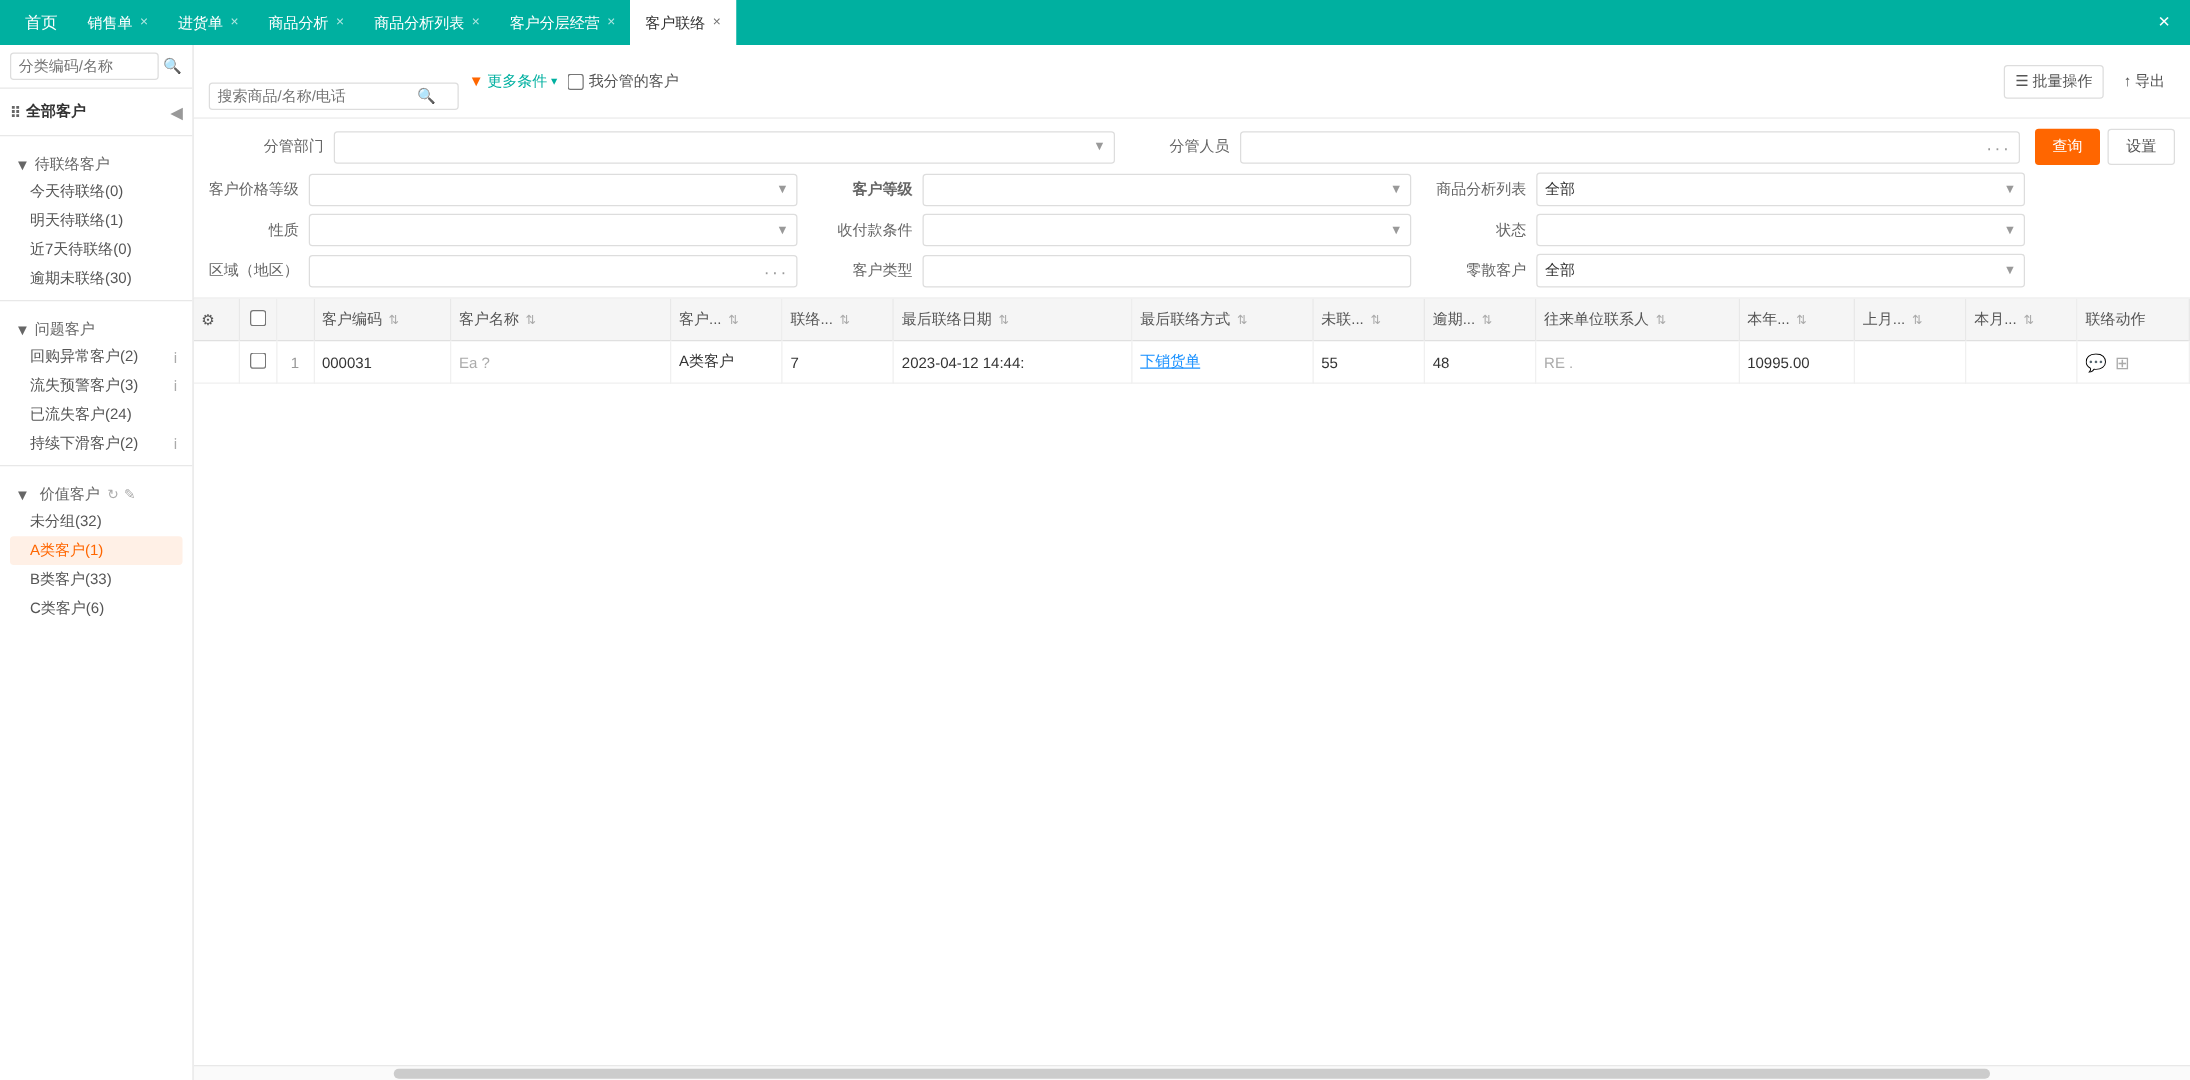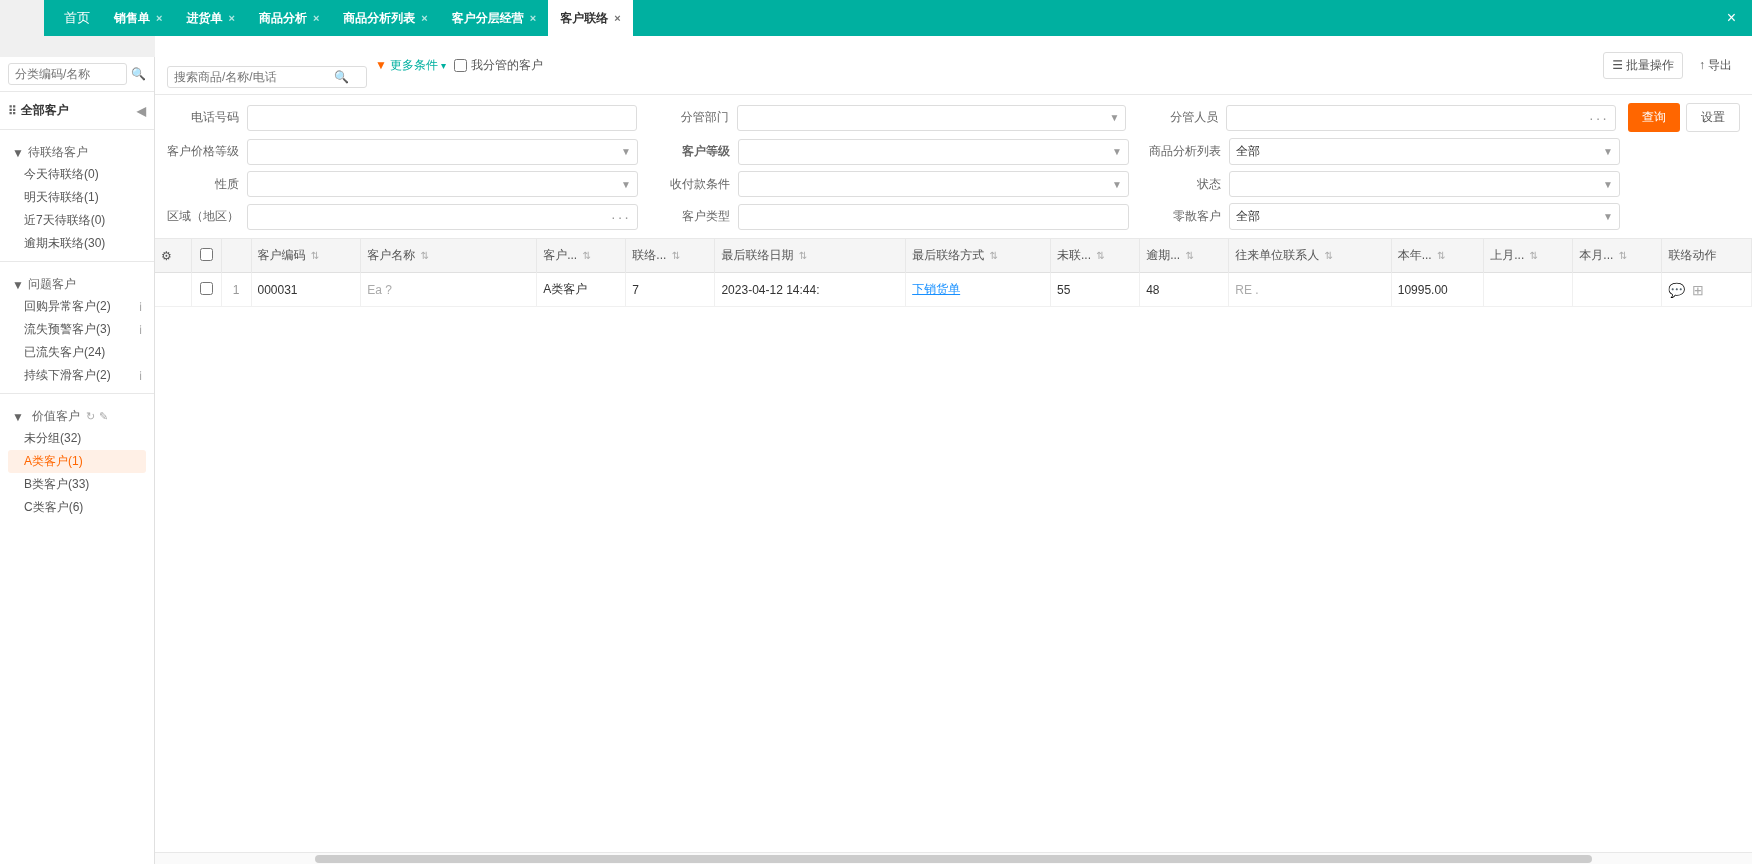--- a/index.html
+++ b/index.html
@@ -5,32 +5,30 @@
     * { box-sizing: border-box; margin: 0; padding: 0; font-family: 'Microsoft YaHei', Arial, sans-serif; font-size: 12px; }
     body { background: #f0f0f0; width: 1752px; height: 864px; overflow: hidden; }
     
     
     .top-nav {
       display: flex;
       align-items: center;
       background: #00b0a0;
       height: 36px;
       padding: 0 8px;
-      margin-left: 44px;
     }
     .top-nav .nav-item {
       display: flex;
       align-items: center;
       padding: 0 12px;
       height: 36px;
       color: white;
       cursor: pointer;
       font-size: 13px;
       white-space: nowrap;
-      font-weight: bold;
     }
     .top-nav .nav-item.active {
       background: white;
       color: #333;
     }
     .top-nav .nav-item .close-btn {
       margin-left: 6px;
       font-size: 11px;
       opacity: 0.7;
     }
@@ -54,21 +52,20 @@
       height: calc(864px - 36px);
     }
 
     
     .sidebar {
       width: 155px;
       background: white;
       border-right: 1px solid #e0e0e0;
       overflow-y: auto;
       flex-shrink: 0;
-      margin-top: 21px;
     }
     .sidebar-search {
       display: flex;
       align-items: center;
       padding: 6px 8px;
       border-bottom: 1px solid #e8e8e8;
     }
     .sidebar-search input {
       border: 1px solid #ddd;
       border-radius: 3px;
@@ -488,24 +485,20 @@
       </div>
       <div class="btn-export">
         <span>↑</span>
         <span>导出</span>
       </div>
     </div>
 
     <div class="advanced-filters">
 
       <div class="filter-row">
-        <div class="filter-field">
-          <span class="filter-label">电话号码</span>
-          <input type="text" style="flex: 1 1 0%; border: 1px solid rgb(221, 221, 221); border-radius: 3px; padding: 4px 6px; font-size: 12px; outline: none; min-height: 26px;">
-        </div>
         <div class="filter-field" style="margin-left:20px;">
           <span class="filter-label">分管部门</span>
           <div class="filter-select" style="flex:1;">
             <span></span>
             <span class="select-arrow">▼</span>
           </div>
         </div>
         <div class="filter-field" style="margin-left:20px;">
           <span class="filter-label">分管人员</span>
           <div class="filter-select" style="flex:1;">

